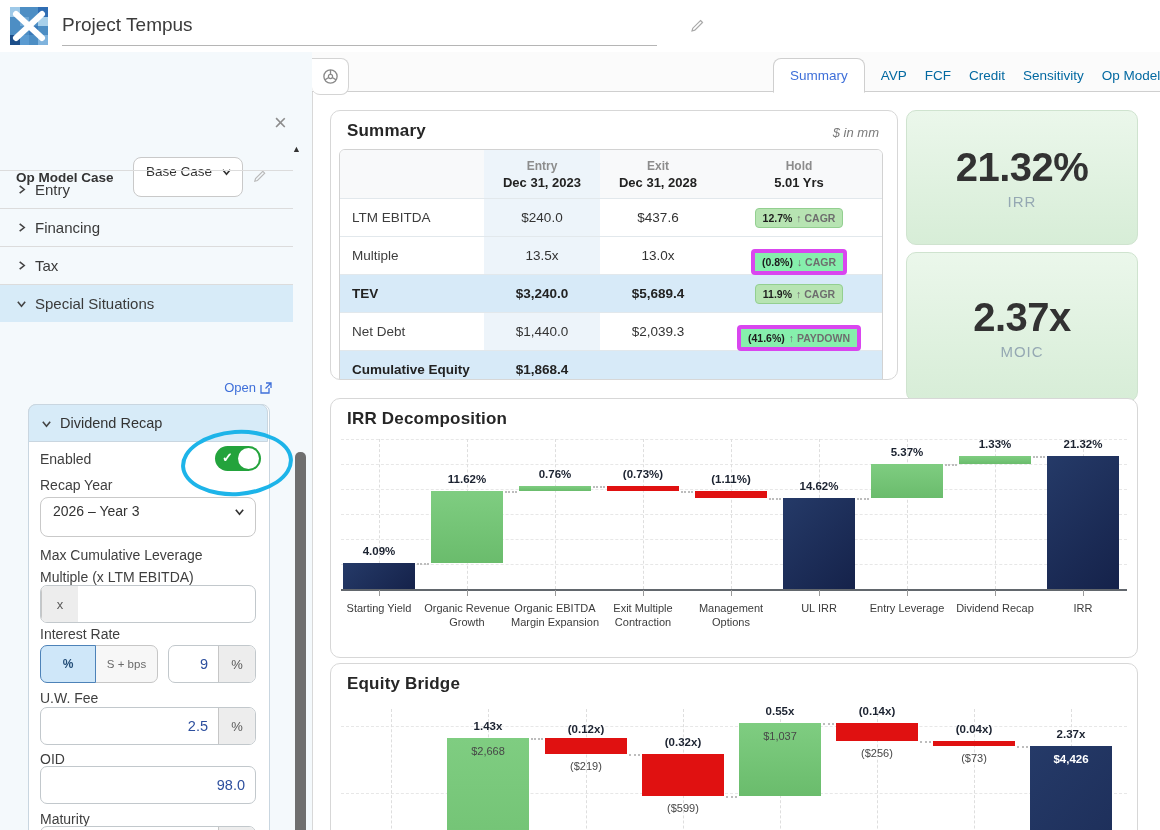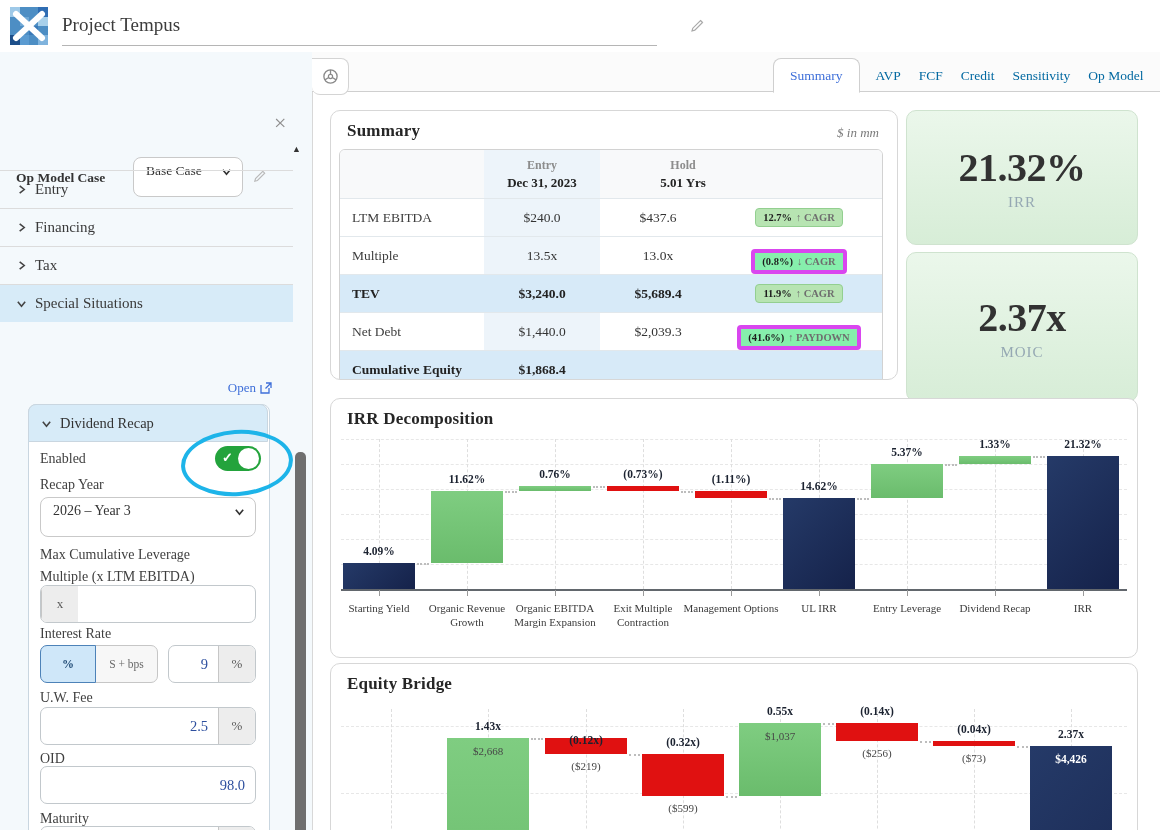--- a/index.html
+++ b/index.html
@@ -1,17 +1,17 @@
 <!DOCTYPE html>
 <html><head>
 <meta charset="utf-8">
 <style>
   html,body{margin:0;padding:0;background:#fff;}
   #app{position:relative;width:1160px;height:830px;overflow:hidden;background:#fff;
-       font-family:Liberation Serif, serif;color:#333;}
+       font-family:Liberation Sans, sans-serif;color:#333;}
   .abs{position:absolute;}
 
   
   #header{position:absolute;left:0;top:0;width:1160px;height:52px;background:#fff;border-bottom:1px solid #e4e4e4;}
   #logo{position:absolute;left:10px;top:7px;width:38px;height:38px;}
   #title{position:absolute;left:62px;top:14px;font-size:19px;color:#3c3c3c;}
   #title-underline{position:absolute;left:62px;top:45px;width:595px;border-top:1px solid #b5b5b5;}
   #title-pencil{position:absolute;left:688px;top:17px;}
 
   
@@ -265,20 +265,26 @@
   <div id="summary-panel" class="panel">
     <div class="panel-title">Summary</div>
     <div id="summary-units">$ in mm</div>
     <div id="summary-table">
         <div class="trow header">
           <div class="tc lbl"></div>
           <div class="tc c1 col-entry">
             <div class="hdr2">
               <span class="t">Entry</span>
               <span class="s">Dec 31, 2023</span>
+            </div>
+          </div>
+          <div class="tc c2">
+            <div class="hdr2">
+              <span class="t">Exit</span>
+              <span class="s">Dec 31, 2028</span>
             </div>
           </div>
           <div class="tc c3">
             <div class="hdr2">
               <span class="t">Hold</span>
               <span class="s">5.01 Yrs</span>
             </div>
           </div>
         </div>
         <div class="trow">
@@ -411,21 +417,21 @@
         <div class="conn" style="left: 200px; top: 74.38px; width: 12px; height: 0px;"></div>
         <div class="conn" style="left: 298px; top: 89.71px; width: 11px; height: 0px;"></div>
         <div class="conn" style="left: 395px; top: 131.64px; width: 11px; height: 0px;"></div>
         <div class="conn" style="left: 492px; top: 59.05px; width: 11px; height: 0px;"></div>
         <div class="conn" style="left: 589px; top: 76.97px; width: 11px; height: 0px;"></div>
         <div class="conn" style="left: 686px; top: 82.08px; width: 11px; height: 0px;"></div>
         <div class="bar green" style="left: 116px; top: 74.38px; width: 82px; height: 186.76px;"></div>
         <div class="blabel" style="left: 102px; top: 56.38px; width: 110px;">1.43x</div>
         <div class="sub" style="left: 102px; top: 81.38px; width: 110px;">$2,668</div>
         <div class="bar red" style="left: 214px; top: 74.38px; width: 82px; height: 15.33px;"></div>
-        <div class="blabel" style="left: 200px; top: 70px; width: 110px;">(0.12x)</div>
+        <div class="blabel" style="left: 200px; top: 59px; width: 110px;">(0.12x)</div>
         <div class="sub" style="left: 200px; top: 95.71px; width: 110px;">($219)</div>
         <div class="bar red" style="left: 311px; top: 89.71px; width: 82px; height: 41.93px;"></div>
         <div class="blabel" style="left: 297px; top: 71.71px; width: 110px;">(0.32x)</div>
         <div class="sub" style="left: 297px; top: 137.64px; width: 110px;">($599)</div>
         <div class="bar green" style="left: 408px; top: 59.05px; width: 82px; height: 72.59px;"></div>
         <div class="blabel" style="left: 394px; top: 41.05px; width: 110px;">0.55x</div>
         <div class="sub" style="left: 394px; top: 66.05px; width: 110px;">$1,037</div>
         <div class="bar red" style="left: 505px; top: 59.05px; width: 82px; height: 17.92px;"></div>
         <div class="blabel" style="left: 491px; top: 41.05px; width: 110px;">(0.14x)</div>
         <div class="sub" style="left: 491px; top: 82.97px; width: 110px;">($256)</div>

